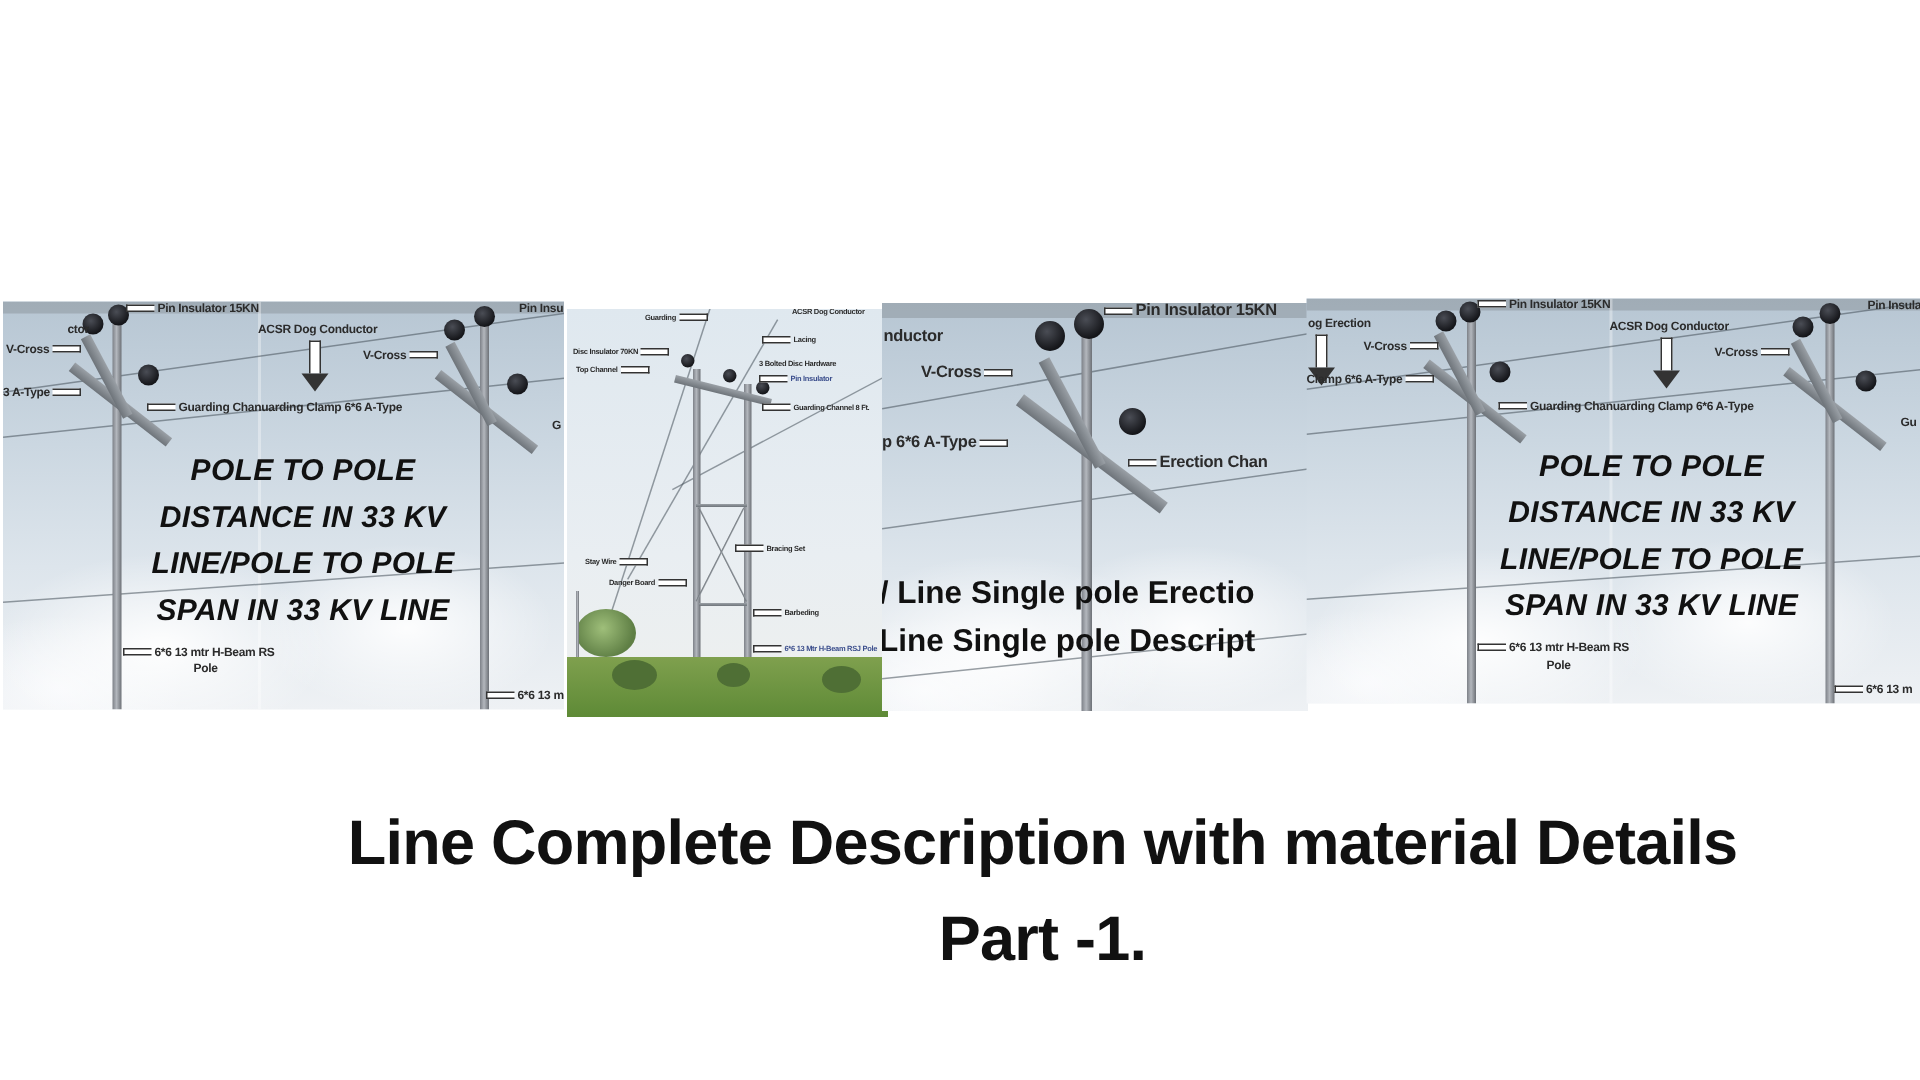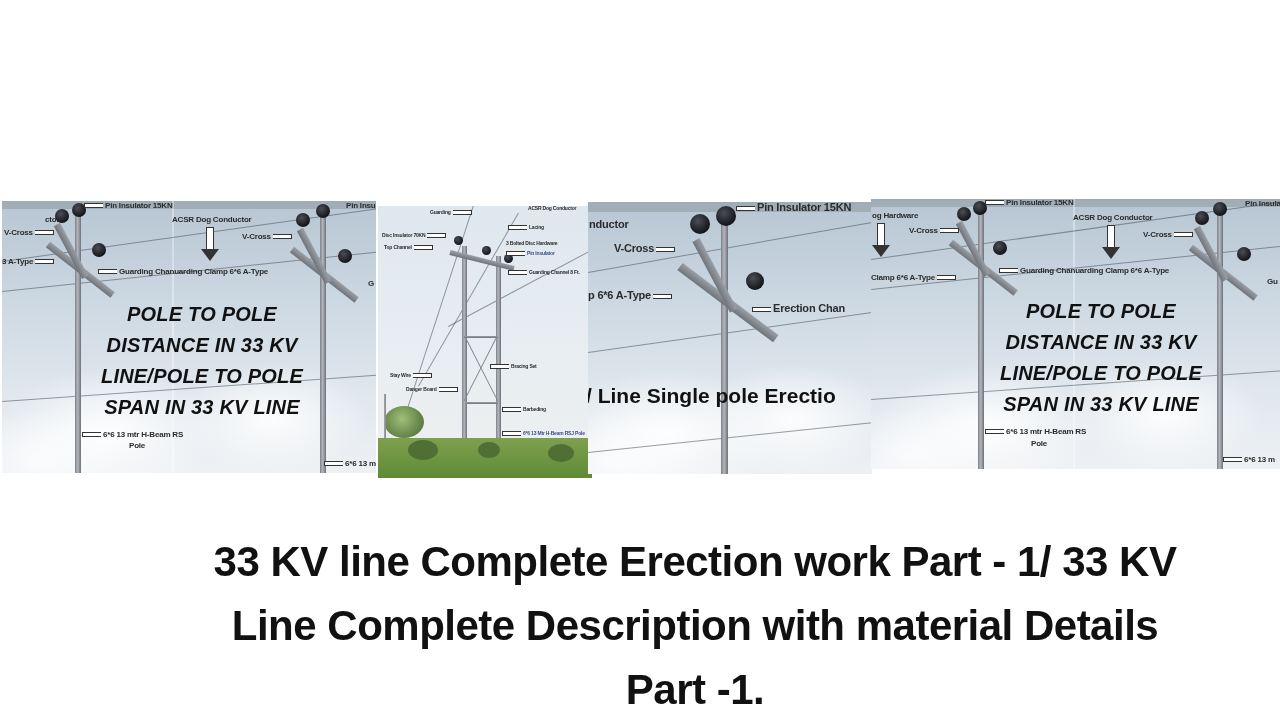--- a/index.html
+++ b/index.html
@@ -146,20 +146,21 @@
   <div class="ins" style="left:158px; top:70px; width:18px; height:18px;"></div>
 
   <span class="lbl arrow-r" style="left:148px; top:-1px; font-size:11px;">Pin Insulator 15KN</span>
   <span class="lbl" style="left:1px; top:16px; font-size:11px;">nductor</span>
   <span class="lbl arrow-l" style="left:26px; top:40px; font-size:11px;">V-Cross</span>
   <span class="lbl arrow-l" style="left:0px; top:87px; font-size:11px;">p 6*6 A-Type</span>
   <span class="lbl arrow-r" style="left:164px; top:100px; font-size:11px;">Erection Chan</span>
 
   <div class="overlay-bold" style="left:-2px; top:178px;text-align:center;">
     <div>/ Line Single pole Erectio</div>
+    <div>Line Single pole Descript</div>
   </div>
 </div>
 
 <div class="panel sky" style="left:871px; top:199px; width:409px; height:270px;">
   <div class="topband"></div>
   <div class="seam" style="left:202px;"></div>
   <div class="wire" style="left:0; top:60px; width:420px; transform:rotate(-8deg);"></div>
   <div class="wire" style="left:0; top:90px; width:420px; transform:rotate(-6deg);"></div>
   <div class="wire" style="left:0; top:200px; width:420px; transform:rotate(-4deg);"></div>
 
@@ -170,40 +171,39 @@
   <div class="ins" style="left:102px; top:2px;"></div>
   <div class="ins" style="left:122px; top:42px;"></div>
 
   <div class="pole" style="left:346px; top:8px; height:262px;"></div>
   <div class="arm" style="left:320px; top:45px; width:82px; transform:rotate(38deg);"></div>
   <div class="arm" style="left:326px; top:25px; width:60px; transform:rotate(62deg);"></div>
   <div class="ins" style="left:324px; top:12px;"></div>
   <div class="ins" style="left:342px; top:3px;"></div>
   <div class="ins" style="left:366px; top:48px;"></div>
 
-  <span class="lbl" style="left:1px; top:12px;">og Hardware</span>
+  <span class="lbl" style="left:1px; top:12px;">og Erection</span>
   <div class="down-arrow" style="left:6px; top:24px;"></div>
   <span class="lbl arrow-r" style="left:114px; top:-1px;">Pin Insulator 15KN</span>
   <span class="lbl" style="left:202px; top:14px;">ACSR Dog Conductor</span>
   <div class="down-arrow" style="left:236px; top:26px;"></div>
   <span class="lbl arrow-l" style="left:38px; top:27px;">V-Cross</span>
   <span class="lbl arrow-l" style="left:272px; top:31px;">V-Cross</span>
-  <span class="lbl arrow-l" style="left:0px; top:74px;">Clamp 6*6 A-Type</span>
+  <span class="lbl arrow-l" style="left:0px; top:49px;">Clamp 6*6 A-Type</span>
   <span class="lbl arrow-r" style="left:128px; top:67px;">Guarding Chanuarding Clamp 6*6 A-Type</span>
   <span class="lbl" style="left:374px; top:0px;">Pin Insula</span>
   <span class="lbl" style="left:396px; top:78px;">Gu</span>
   <span class="lbl arrow-r" style="left:114px; top:228px;">6*6 13 mtr H-Beam RS</span>
   <span class="lbl" style="left:160px; top:240px;">Pole</span>
   <span class="lbl arrow-r" style="left:352px; top:256px;">6*6 13 m</span>
 
   <div class="overlay-italic" style="left:120px; top:97px; width:220px;">
     <div>POLE TO POLE</div>
     <div>DISTANCE  IN 33 KV</div>
     <div>LINE/POLE TO POLE</div>
     <div>SPAN IN 33 KV LINE</div>
   </div>
 </div>
 
 <div class="title">
-  <div>33 KV line Complete Erection work Part - 1/ 33 KV</div>
   <div>Line Complete Description with material Details</div>
   <div>Part -1.</div>
 </div>
 
 </body></html>

